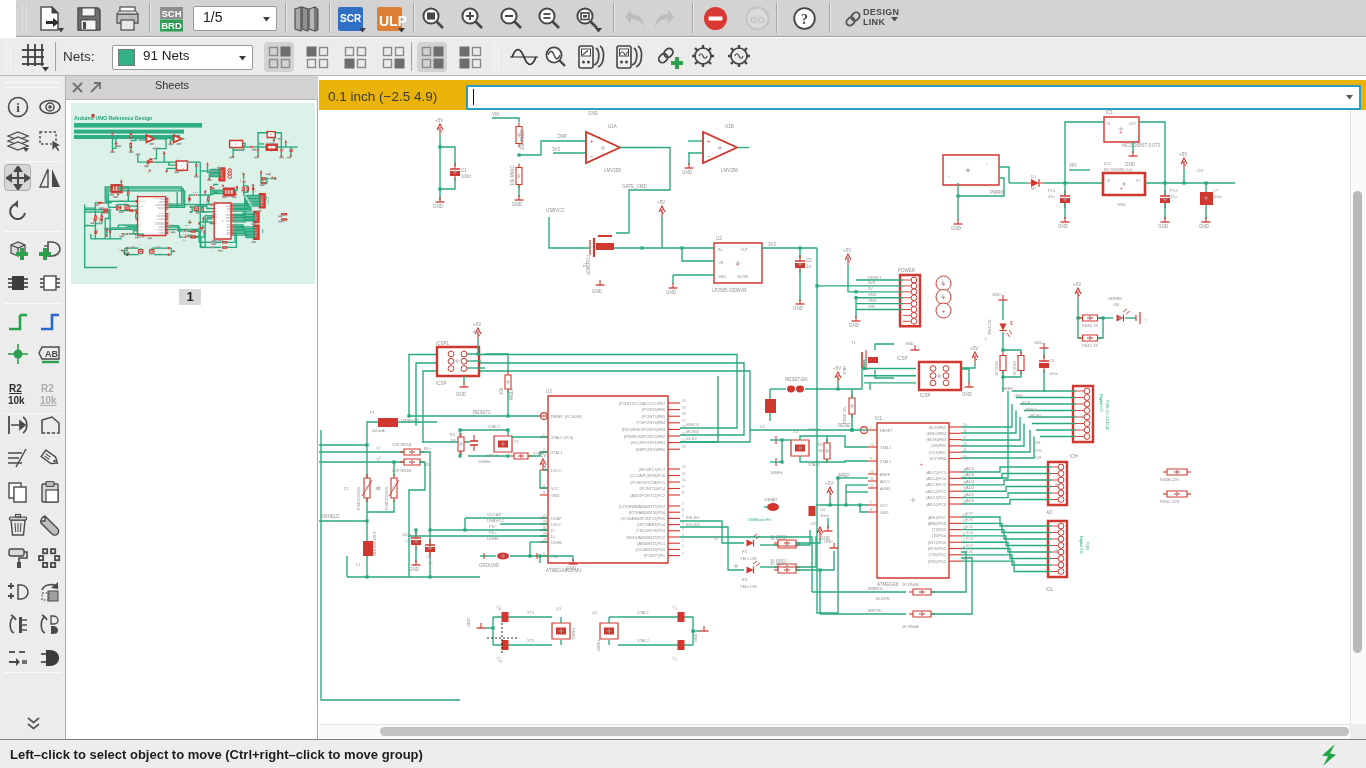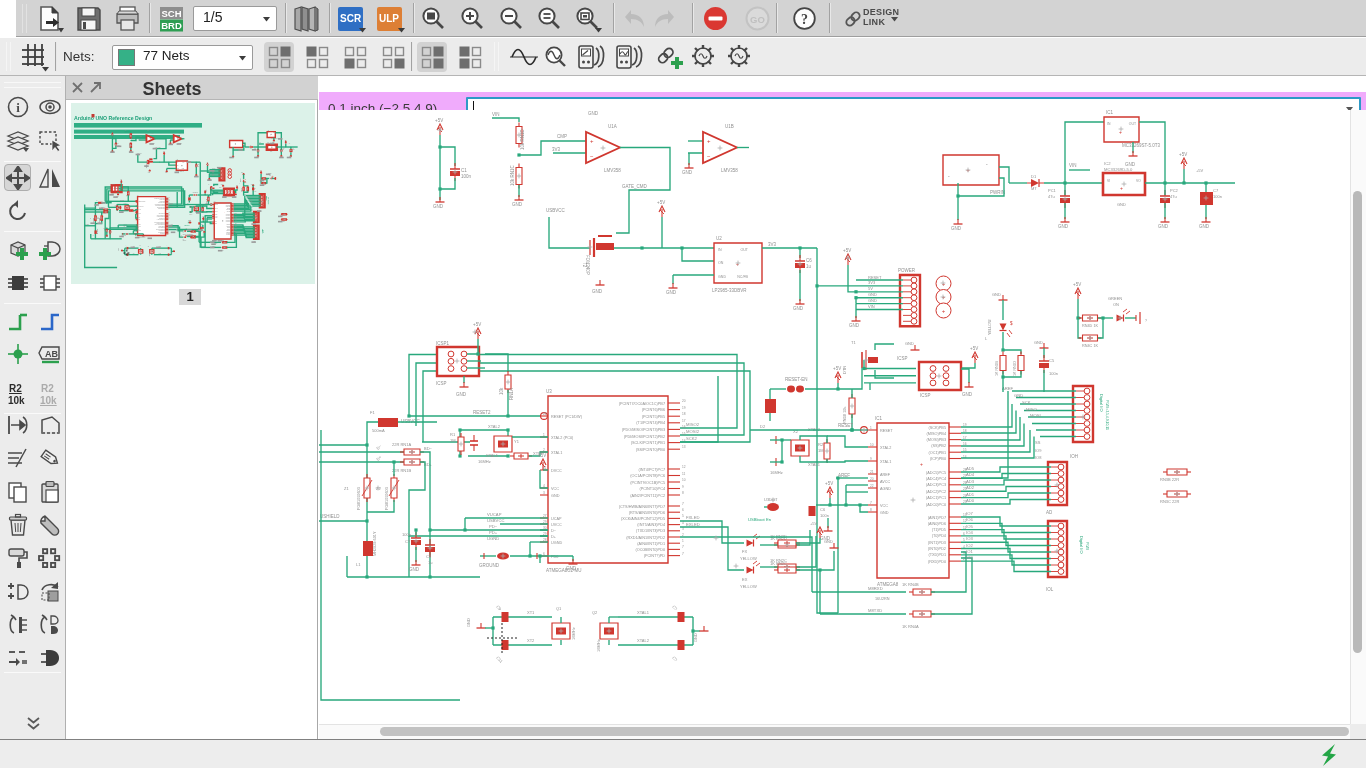--- a/index.html
+++ b/index.html
@@ -52,21 +52,21 @@
 <path d="M22,2 L25,4 L25,25 L22,26" fill="#777" stroke="#4f4f4f" stroke-width="1"></path>
     </svg>
 <div style="position:absolute;left:313px;top:3px;width:1px;height:30px;background:#a2a2a2"></div>
     <div style="position:absolute;left:314px;top:3px;width:1px;height:30px;background:#e8e8e8"></div>
 <div class="abs" style="left:322px;top:7px;width:25px;height:24px;background:#2f6fc4;border-radius:2px"></div>
 <div class="abs" style="left:324px;top:13px;font-size:10px;font-weight:bold;color:#fff;width:21px;text-align:center">SCR</div>
 <svg style="position:absolute;left:342px;top:27px" width="9" height="6" viewBox="0 0 9 6">
       <path d="M1,1 L8,1 L4.5,5.5 Z" fill="#3c3c3c"></path>
     </svg>
 <div class="abs" style="left:361px;top:7px;width:25px;height:24px;background:#dd7f35;border-radius:2px"></div>
-<div class="abs" style="left:363px;top:13px;font-size:10px;font-weight:bold;color:#fff;width:21px;text-align:left">ULP</div>
+<div class="abs" style="left:363px;top:13px;font-size:14px;font-weight:bold;color:#fff;width:21px;text-align:right">ULP</div>
 <svg style="position:absolute;left:381px;top:27px" width="9" height="6" viewBox="0 0 9 6">
       <path d="M1,1 L8,1 L4.5,5.5 Z" fill="#3c3c3c"></path>
     </svg>
 <div style="position:absolute;left:397px;top:3px;width:1px;height:30px;background:#a2a2a2"></div>
     <div style="position:absolute;left:398px;top:3px;width:1px;height:30px;background:#e8e8e8"></div>
 <svg style="position:absolute;left:405px;top:6px" width="26" height="26" viewBox="0 0 26 26">
 <circle cx="10" cy="10" r="7.6" fill="#fdfdfd" stroke="#474747" stroke-width="2"></circle>
 <line x1="15.5" y1="15.5" x2="22" y2="22" stroke="#474747" stroke-width="2.6"></line>
 <rect x="6" y="6.5" width="8" height="7" fill="#474747"></rect>
     </svg>
@@ -147,21 +147,21 @@
       </g>
     </svg>
 <svg style="position:absolute;left:41px;top:28px" width="9" height="6" viewBox="0 0 9 6">
       <path d="M1,1 L8,1 L4.5,5.5 Z" fill="#3c3c3c"></path>
     </svg>
 <div style="position:absolute;left:55px;top:4px;width:1px;height:29px;background:#a2a2a2"></div>
     <div style="position:absolute;left:56px;top:4px;width:1px;height:29px;background:#e8e8e8"></div>
 <div class="abs" style="left:63px;top:11px;font-size:13.5px;color:#333">Nets:</div>
 <div class="abs" style="left:112px;top:7px;width:141px;height:25px;background:#fff;border:1px solid #9a9a9a;border-radius:2px"></div>
 <div class="abs" style="left:118px;top:11px;width:17px;height:17px;background:#35b187;border:1px solid #777"></div>
-<div class="abs" style="left:143px;top:10px;font-size:13.5px;color:#222">77 Nets</div>
+<div class="abs" style="left:143px;top:10px;font-size:13.5px;color:#222">91 Nets</div>
 <svg style="position:absolute;left:238px;top:17px" width="9" height="6" viewBox="0 0 9 6">
       <path d="M1,1 L8,1 L4.5,5.5 Z" fill="#3c3c3c"></path>
     </svg>
 <div class="abs" style="left:264px;top:4px;width:30px;height:30px;background:#d2d2d2;border-radius:4px"></div>
     <svg style="position:absolute;left:264px;top:4px" width="30" height="30" viewBox="0 0 30 30">
       <rect x="5.5" y="5.5" width="8" height="8" fill="none" stroke="#8a8a8a" stroke-width="1.4"></rect>
       <rect x="17" y="5" width="9" height="9" fill="#6e6e6e" stroke="#6e6e6e"></rect>
       <rect x="5.5" y="17.5" width="8" height="8" fill="none" stroke="#8a8a8a" stroke-width="1.4"></rect>
       <rect x="17.5" y="17.5" width="8" height="8" fill="none" stroke="#8a8a8a" stroke-width="1.4"></rect>
     </svg>
@@ -472,21 +472,21 @@
         <line x1="2" y1="2" x2="11" y2="11"></line>
         <line x1="11" y1="2" x2="2" y2="11"></line>
       </g>
     </svg>
 <svg style="position:absolute;left:23px;top:5px" width="13" height="13" viewBox="0 0 13 13">
       <g stroke="#707070" stroke-width="1.8">
         <line x1="2" y1="11" x2="11" y2="2"></line>
         <path d="M5,2 L11,2 L11,8" fill="none"></path>
       </g>
     </svg>
-<div class="abs" style="left:0;top:3px;width:212px;text-align:center;font-size:18px;font-weight:bold;color:#333">Sheets</div>
+<div class="abs" style="left:0;top:3px;width:212px;text-align:center;font-size:11px;font-weight:normal;color:#333">Sheets</div>
 <svg class="abs" style="left:5px;top:27px" width="244" height="181" viewBox="0 0 244 181">
 <rect x="0" y="0" width="244" height="181" fill="#dcf2e9"></rect>
 <text x="3" y="17" font-size="5.2" fill="#1ea079" font-weight="bold" font-family="Liberation Sans">Arduino</text>
 <rect x="20.5" y="11" width="3" height="3.4" fill="#c43a33"></rect>
 <text x="24.5" y="17" font-size="5.2" fill="#1ea079" font-weight="bold" font-family="Liberation Sans">UNO Reference Design</text>
 <rect x="3" y="20" width="128" height="4.6" fill="#2fae85"></rect>
 <rect x="3" y="26.6" width="110" height="4" fill="#2fae85"></rect>
 <rect x="3" y="32" width="106" height="4" fill="#2fae85"></rect>
 <g transform="translate(13,27) scale(0.233) translate(-318,-110)">
         <use href="#schem"></use>
@@ -545,21 +545,21 @@
       <rect x="127.3" y="126.4" width="4.5" height="1.6" fill="#9b9b9b"></rect>
       <rect x="188.8" y="76.8" width="4.5" height="1.6" fill="#9b9b9b"></rect>
       <rect x="188.8" y="81.4" width="4.5" height="1.6" fill="#9b9b9b"></rect>
       <rect x="194.9" y="70.5" width="4.5" height="1.6" fill="#9b9b9b"></rect>
       <rect x="146.9" y="137.1" width="4.5" height="1.6" fill="#9b9b9b"></rect>
       <rect x="146.9" y="146.9" width="4.5" height="1.6" fill="#9b9b9b"></rect>
       <rect x="140.3" y="140.4" width="4.5" height="1.6" fill="#9b9b9b"></rect>
 </svg>
 <div class="abs" style="left:113px;top:213px;width:22px;height:16px;background:#d8d8d8;text-align:center;font-size:13px;font-weight:bold;color:#222">1</div>
 </div>
-<div class="abs" style="left:319px;top:92px;width:1047px;height:34px;background:#f0abfc">
+<div class="abs" style="left:319px;top:80px;width:1047px;height:34px;background:#eab308">
 <div class="abs" style="left:9px;top:9px;font-size:13.5px;color:#3a3a3a">0.1 inch (−2.5 4.9)</div>
 <div class="abs" style="left:147px;top:5px;width:895px;height:25px;background:#fff;border:2px solid #2e9ac6;border-radius:1px"></div>
 <div class="abs" style="left:154px;top:9px;width:1px;height:16px;background:#111"></div>
 <svg style="position:absolute;left:1026px;top:14px" width="9" height="6" viewBox="0 0 9 6">
       <path d="M1,1 L8,1 L4.5,5.5 Z" fill="#555"></path>
     </svg>
 </div>
 <div class="abs" style="left:319px;top:110px;width:1031px;height:614px;background:#fff;overflow:hidden">
 <svg id="schemsvg" class="abs" style="left:-1px;top:0" width="1048" height="629" viewBox="318 110 1048 629">
       <defs>
@@ -1667,15 +1667,16 @@
       </defs>
       <use href="#schem"></use>
     </svg>
 </div>
 <div class="abs" style="left:319px;top:724px;width:1031px;height:15px;background:#fafafa;border-top:1px solid #e3e3e3"></div>
 <div class="abs" style="left:380px;top:727px;width:969px;height:9px;background:#c2c2c2;border-radius:4.5px"></div>
 <div class="abs" style="left:1350px;top:110px;width:16px;height:629px;background:#fafafa;border-left:1px solid #e3e3e3"></div>
 <div class="abs" style="left:1353px;top:191px;width:9px;height:462px;background:#b9b9b9;border-radius:4.5px"></div>
 <div class="abs" style="left:1350px;top:724px;width:16px;height:15px;background:#ececec"></div>
 <div class="abs" style="left:0;top:739px;width:1366px;height:29px;background:#ededed;border-top:1px solid #808080">
+<div class="abs" style="left:10px;top:7px;font-size:13px;font-weight:bold;color:#1c1c1c">Left–click to select object to move (Ctrl+right–click to move group)</div>
 <svg style="position:absolute;left:1318px;top:4px" width="22" height="22" viewBox="0 0 22 22">
       <path d="M17,0 L4,11.5 L10,12.5 L5,22 L18,10.5 L12,9.5 Z" fill="#23a546"></path>
     </svg>
 </div>
 </body></html>

